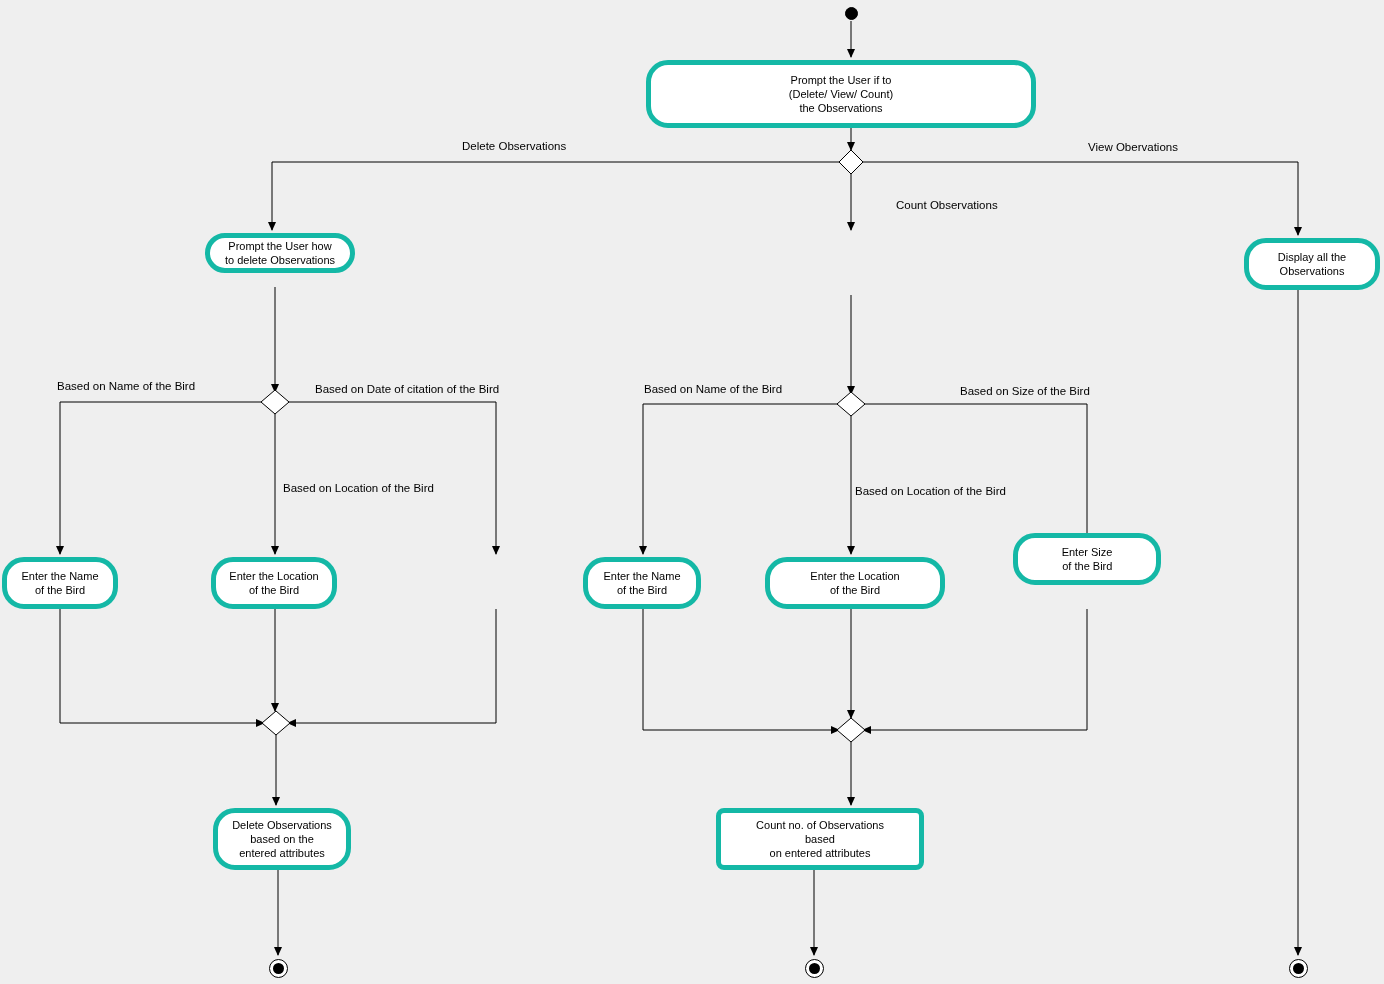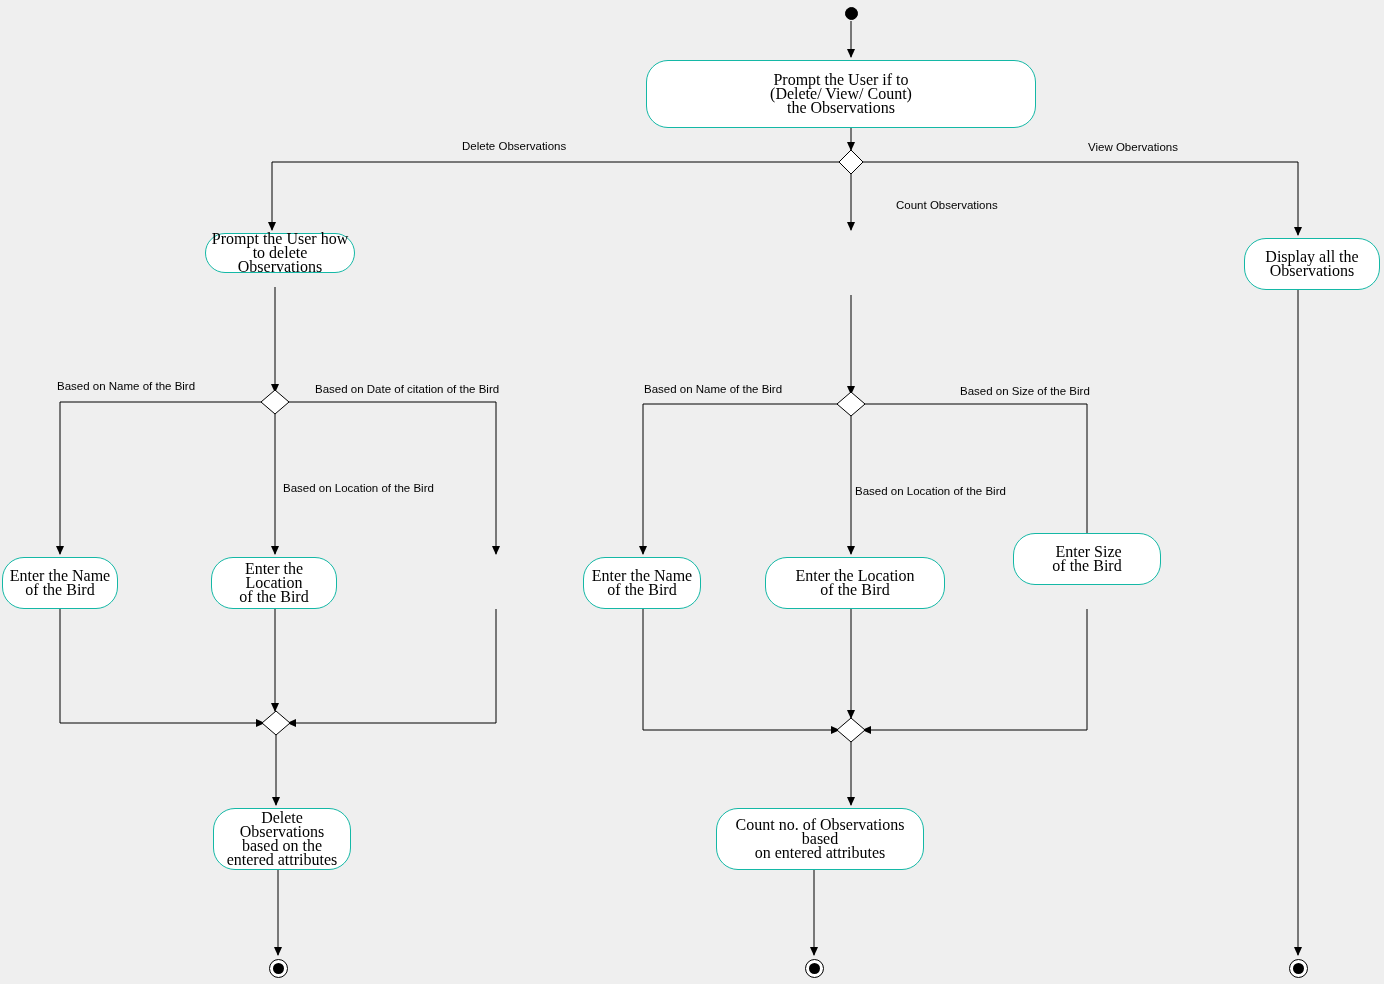--- a/index.html
+++ b/index.html
@@ -23,32 +23,31 @@
     position: absolute;
     left: 0;
     top: 0;
     width: 1384px;
     height: 984px;
   }
   .node {
     position: absolute;
     box-sizing: border-box;
     background: #ffffff;
-    border: 1px solid #14b8a6;
+    border: 5px solid #14b8a6;
     border-radius: 22px;
     display: flex;
     align-items: center;
     justify-content: center;
     text-align: center;
-    font-size: 16px;
+    font-size: 11px;
     line-height: 14px;
     color: #000000;
     white-space: pre-line;
     padding: 2px 4px;
-    font-family: Liberation Serif, serif;
   }
   .edge-label {
     position: absolute;
     font-size: 11.5px;
     line-height: 13px;
     color: #000000;
     white-space: nowrap;
   }
   .terminal {
     position: absolute;
@@ -158,21 +157,21 @@
 of the Bird</div>
   <div class="node" style="left:583px; top:557px; width:118px; height:52px;">Enter the Name
 of the Bird</div>
   <div class="node" style="left:765px; top:557px; width:180px; height:52px;">Enter the Location
 of the Bird</div>
   <div class="node" style="left:1013px; top:533px; width:148px; height:52px;text-align:right;">Enter Size
 of the Bird</div>
   <div class="node" style="left:213px; top:808px; width:138px; height:62px;">Delete Observations
 based on the
 entered attributes</div>
-  <div class="node" style="left:716px; top:808px; width:208px; height:62px;">Count no. of Observations
+  <div class="node" style="left:716px; top:808px; width:208px; height:62px;border-radius:8px;">Count no. of Observations
 based
 on entered attributes</div>
 
   <div class="edge-label" style="left:462px; top:140px;">Delete Observations</div>
   <div class="edge-label" style="left:1088px; top:141px;">View Obervations</div>
   <div class="edge-label" style="left:896px; top:199px;">Count Observations</div>
   <div class="edge-label" style="left:57px; top:380px;">Based on Name of the Bird</div>
   <div class="edge-label" style="left:300px; top:383px;padding-left:15px;">Based on Date of citation of the Bird</div>
   <div class="edge-label" style="left:283px; top:482px;">Based on Location of the Bird</div>
   <div class="edge-label" style="left:644px; top:383px;">Based on Name of the Bird</div>

